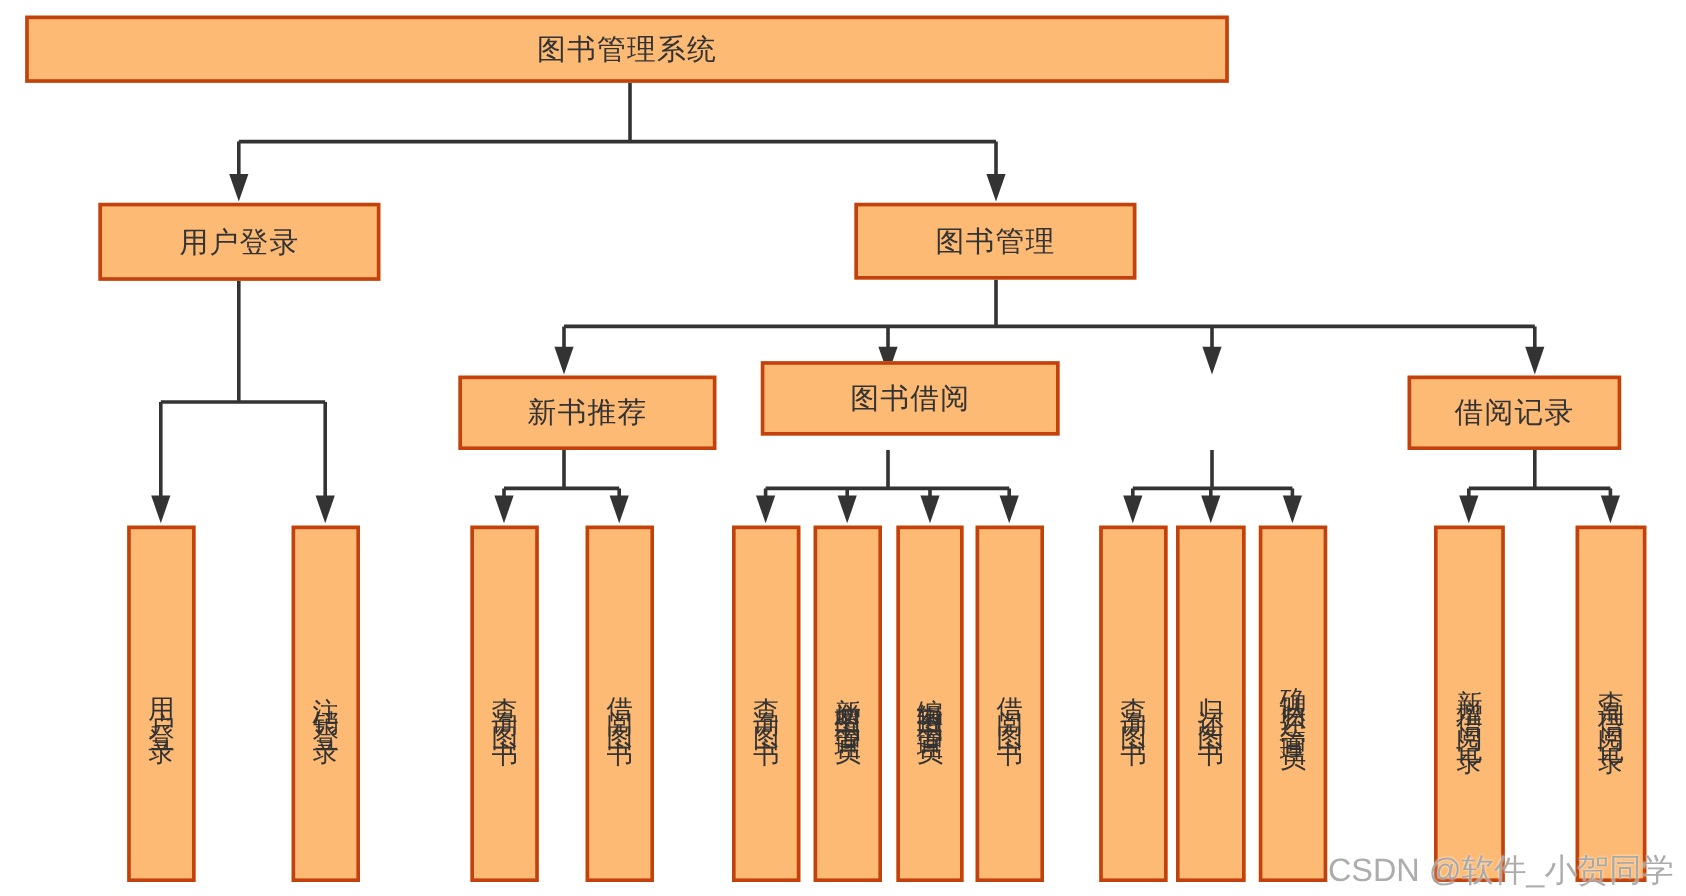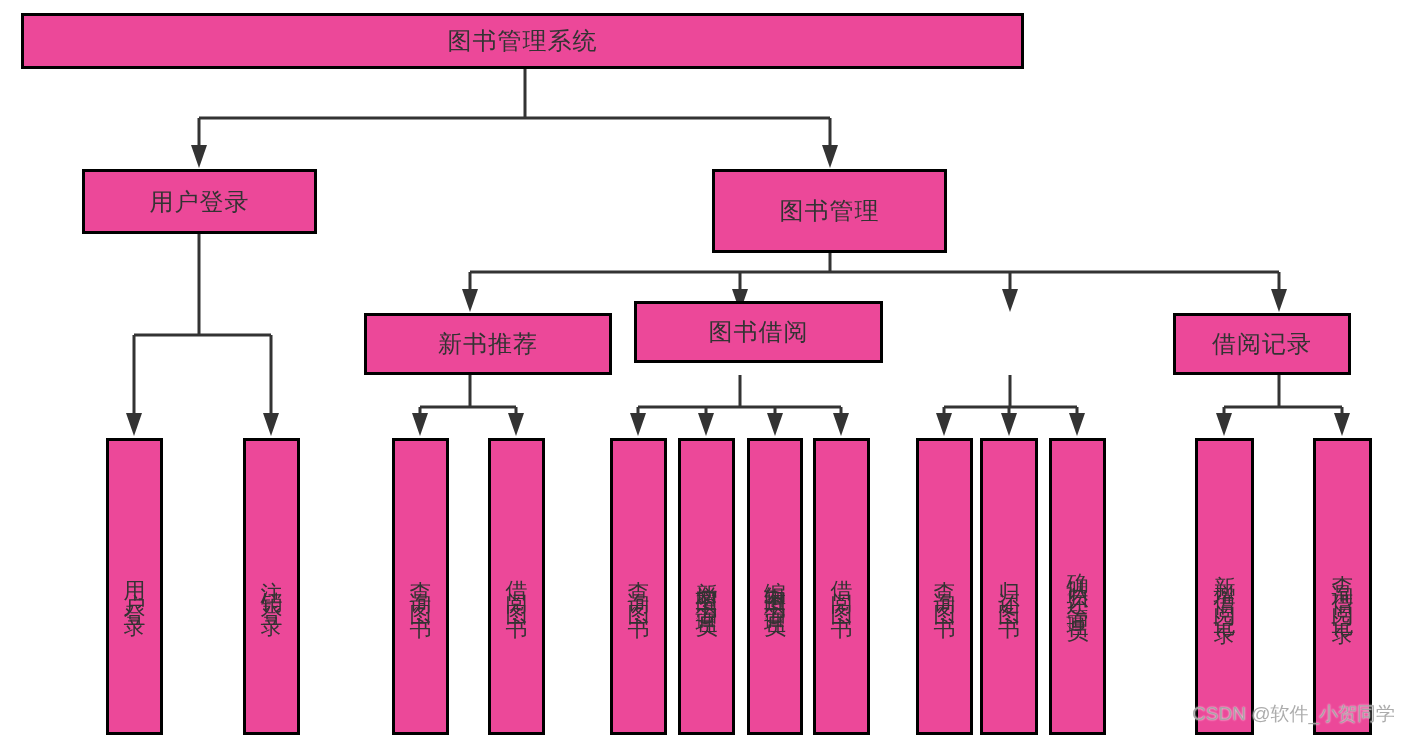--- a/index.html
+++ b/index.html
@@ -8,22 +8,22 @@
     width:1405px;height:747px;
     background:#ffffff;
     font-family:"Liberation Sans","DejaVu Sans",sans-serif;
     color:#333333;
     overflow:hidden;
   }
   .wires{position:absolute;left:0;top:0;z-index:1;}
   .box{
     position:absolute;
     box-sizing:border-box;
-    background:#ec4899;
-    border:3px solid #000000;
+    background:#fdba74;
+    border:3px solid #c2410c;
     display:flex;align-items:center;justify-content:center;
     z-index:2;
   }
   .box.h span{
     font-size:24px;
     letter-spacing:1px;
     white-space:nowrap;
     color:#333333;
   }
   .box.v span{
@@ -32,23 +32,23 @@
     font-size:22px;
     color:#333333;
     line-height:1;
   }
   .sp4  span{letter-spacing:12px;}
   .sp6  span{letter-spacing:10px;}
   .sp9  span{letter-spacing:7px;}
   .sp10 span{letter-spacing:5px;}
   .watermark{
     position:absolute;
-    right:10px;bottom:20px;
+    right:10px;bottom:4px;
     z-index:3;
-    font-size:19px;
+    font-size:27px;
     color:rgba(158,158,158,0.85);
     text-shadow:0 0 2px #ffffff;
     white-space:nowrap;
     margin-left:28px;
   }
 </style>
 </head>
 <body>
 
 <div class="canvas">
@@ -84,25 +84,25 @@
     </g>
   </svg>
 
   <div class="box h" style="left:21px;top:13px;width:1003px;height:56px">
     <span>图书管理系统</span>
   </div>
 
   <div class="box h" style="left:82px;top:169px;width:235px;height:65px">
     <span>用户登录</span>
   </div>
-  <div class="box h" style="left:712px;top:169px;width:235px;height:84px">
+  <div class="box h" style="left:712px;top:169px;width:235px;height:64px">
     <span>图书管理</span>
   </div>
 
-  <div class="box h" style="left:364px;top:313px;width:248px;height:62px">
+  <div class="box h" style="left:382px;top:313px;width:215px;height:62px">
     <span>新书推荐</span>
   </div>
   <div class="box h" style="left:634px;top:301px;width:249px;height:62px">
     <span>图书借阅</span>
   </div>
   <div class="box h" style="left:1173px;top:313px;width:178px;height:62px">
     <span>借阅记录</span>
   </div>
 
   <div class="box v sp4" style="left:106px;top:438px;width:57px;height:297px">

